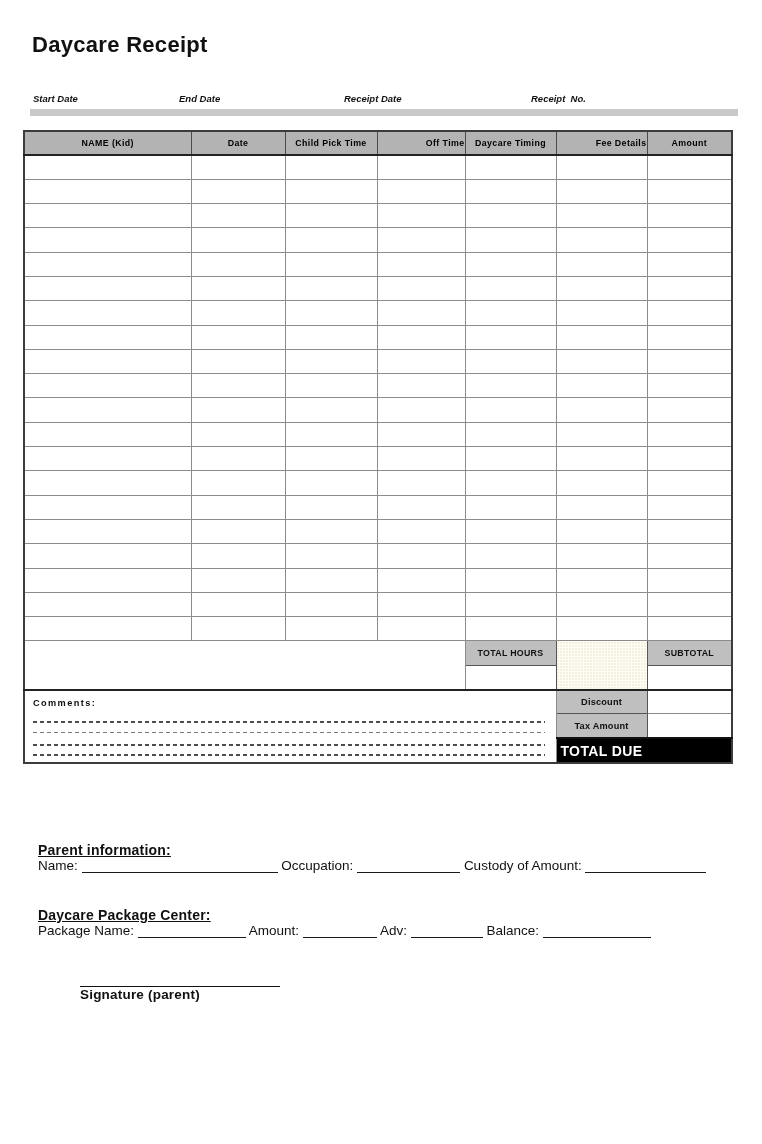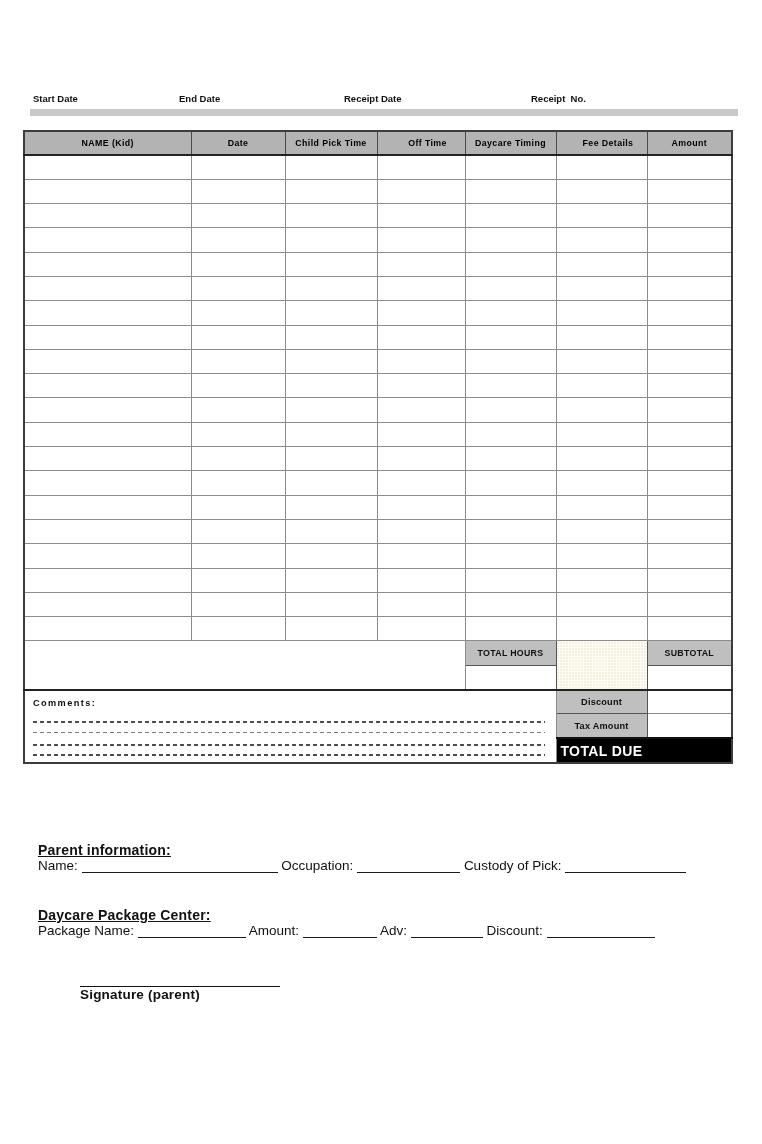--- a/index.html
+++ b/index.html
@@ -21,21 +21,21 @@
     width:762px;height:1144px;
     background:#ffffff;
     font-family:"Liberation Sans","DejaVu Sans",sans-serif;
     color:var(--ink);
     overflow:hidden;
   }
   .title{
     position:absolute;left:32px;top:32px;
     font-size:22px;font-weight:700;letter-spacing:.3px;
   }
-  .meta-labels{position:absolute;left:0;top:93px;width:668px;height:14px;}
+  .meta-labels{position:absolute;left:0;top:93px;width:668px;height:14px;font-style:italic;}
   .meta-labels span{
     position:absolute;top:0;
     font-size:9.5px;font-weight:700;white-space:pre;
   }
   .meta-start{left:33px;} .meta-end{left:171px;padding-left:8px;} .meta-receipt-date{left:344px;} .meta-receipt-no{left:531px;}
   .meta-bar{
     position:absolute;left:30px;top:109px;width:708px;height:7px;
     background:var(--bar_gray);
   }
   table.receipt{
@@ -44,21 +44,21 @@
     border:2px solid var(--outer_line);
   }
   col.c1{width:167px;} col.c2{width:94px;} col.c3{width:92px;} col.c4{width:88px;}
   col.c5{width:91px;} col.c6{width:91px;} col.c7{width:85px;}
   th{
     background:var(--header_gray);
     border:1px solid #4a4a4a;border-bottom:2px solid #222;
     height:24px;font-size:8.8px;font-weight:700;letter-spacing:.4px;
     text-align:center;color:#000;
   }
-  th.al{text-align:center;padding-left:13px;}
+  th.al{text-align:right;padding-left:13px;}
   td{border:1px solid var(--grid_line);height:24.3px;background:#fff;}
   td.blank-span{background:#fff;border-left:none;}
   td.gray-label{
     background:var(--cell_gray);border:1px solid #555;
     font-size:8.8px;font-weight:700;text-align:center;letter-spacing:.3px;
   }
   td.gray-label.md{font-size:9.2px;letter-spacing:.2px;}
   td.dotted{
     background-color:var(--dotted_bg);
     background-image:radial-gradient(var(--dotted_dot) .9px, transparent 1px);
@@ -109,20 +109,21 @@
   .sig-block1{width:200px;}
   .sig-block2{width:237px;margin-left:139px;}
   .sig-line{border-top:1.5px solid #111;height:0;}
   .sig-label{font-size:13.5px;font-weight:700;letter-spacing:.2px;}
 </style>
 </head>
 <body>
 
 <div class="page">
 
+  <div class="title">Daycare Receipt</div>
 
   <div class="meta-labels">
     <span class="meta-start">Start Date</span>
     <span class="meta-end">End Date</span>
     <span class="meta-receipt-date">Receipt Date</span>
     <span class="meta-receipt-no">Receipt  No.</span>
   </div>
   <div class="meta-bar"></div>
 
   <table class="receipt">
@@ -361,34 +362,34 @@
     </tbody>
   </table>
 
   <div class="section-heading ph">Parent information:</div>
 
   <div class="form-row nr">
     <span>Name:</span>
     <span class="fill" style="width:196px"></span>
     <span>Occupation:</span>
     <span class="fill" style="width:103px"></span>
-    <span>Custody of Pick:</span>
+    <span>Custody of Amount:</span>
     <span class="fill" style="width:121px"></span>
   </div>
 
   <div class="section-heading dh">Daycare Package Center:</div>
 
   <div class="form-row pr">
     <span>Package Name:</span>
     <span class="fill" style="width:108px"></span>
     <span>Amount:</span>
     <span class="fill" style="width:74px"></span>
     <span>Adv:</span>
     <span class="fill" style="width:72px"></span>
-    <span>Discount:</span>
+    <span>Balance:</span>
     <span class="fill" style="width:108px"></span>
   </div>
 
   <div class="sig-wrap">
     <div class="sig-block1">
       <div class="sig-line"></div>
       <div class="sig-label">Signature (parent)</div>
     </div>
   </div>
 

